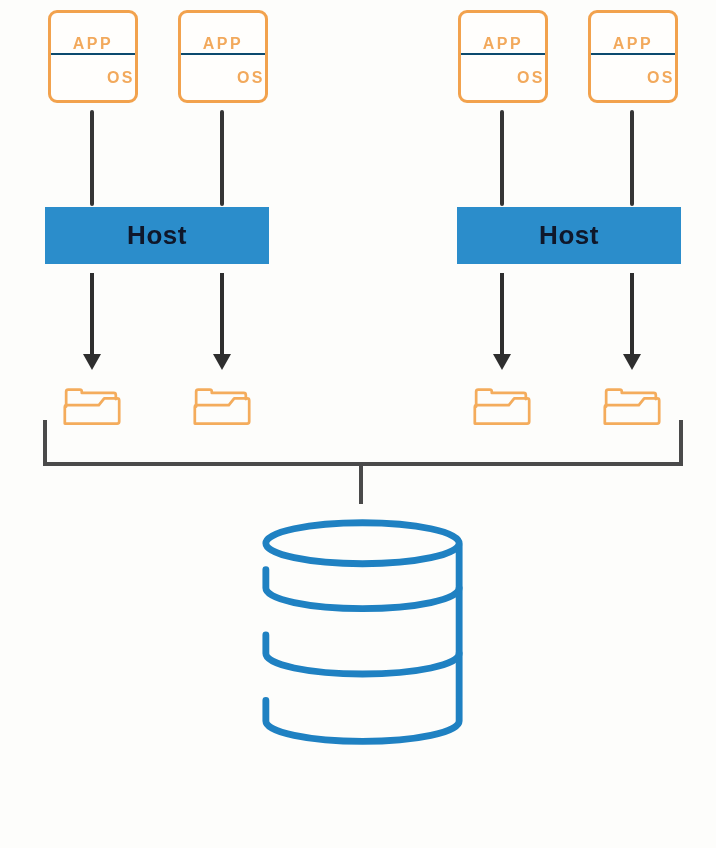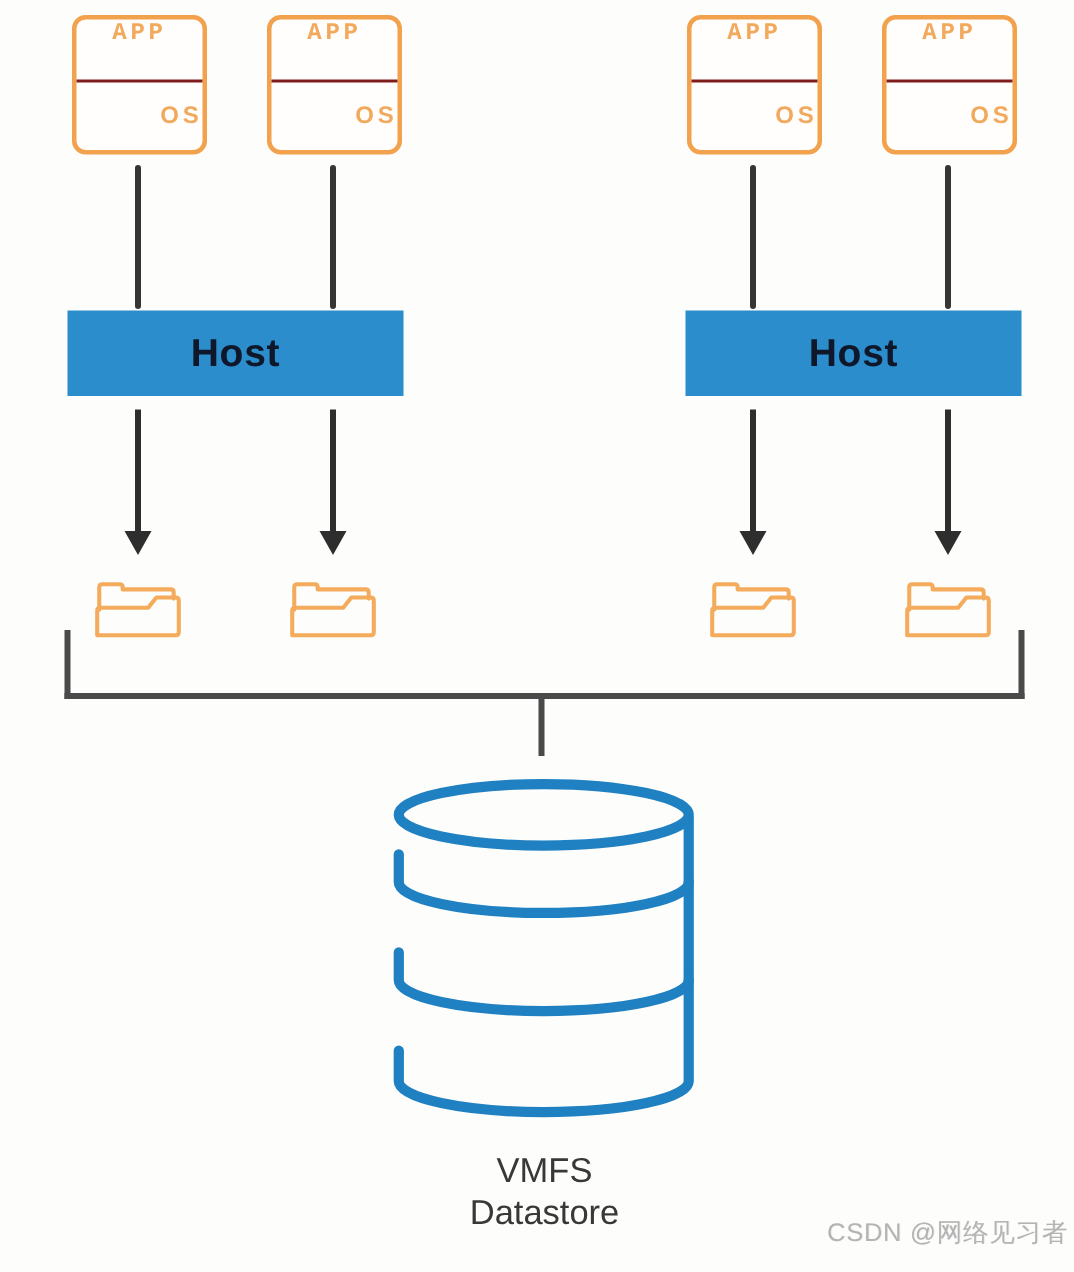--- a/index.html
+++ b/index.html
@@ -18,23 +18,22 @@
     position:absolute;
     top:10px;width:90px;height:93px;
     border:3px solid #F2A24D;
     border-radius:9px;
     box-sizing:border-box;
     background:#fffefc;
     display:flex;flex-direction:column;
   }
   .vm1{left:48px}.vm2{left:178px}.vm3{left:458px}.vm4{left:588px}
   .vm-top{
-    height:40px;display:flex;align-items:flex-start;justify-content:center;
-    border-bottom:2px solid #7f1d1d;
-    font-family:Liberation Mono, monospace;
+    height:40px;display:flex;align-items:flex-end;justify-content:center;
+    border-bottom:2px solid #0c4a6e;
   }
   .vm-bottom{
     flex:1;display:flex;align-items:center;justify-content:flex-end;
   }
   .vm-label{
     color:#F2A95C;font-size:16px;font-weight:700;letter-spacing:2.5px;
   }
   
   .vline{
     position:absolute;top:110px;height:96px;width:4px;
@@ -188,20 +187,15 @@
   <div class="bracket-h"></div>
   <div class="bracket-stem"></div>
 
   <svg class="cylinder" viewBox="0 0 210 236" fill="none" stroke="#1F81C2" stroke-width="7" stroke-linecap="round" stroke-linejoin="round">
     <ellipse cx="105" cy="25" rx="99" ry="21"></ellipse>
     <path d="M204,27 L204,207 A99,21 0 0 1 6,207 L6,186"></path>
     <path d="M6,52 L6,71 A99,21 0 0 0 204,71"></path>
     <path d="M6,119 L6,138 A99,21 0 0 0 204,138"></path>
   </svg>
 
-  <div class="ds-label">
-    <div>VMFS</div>
-    <div>Datastore</div>
-  </div>
-
-  <div class="watermark">CSDN @网络见习者</div>
+
 
 </div>
 
 </body></html>

